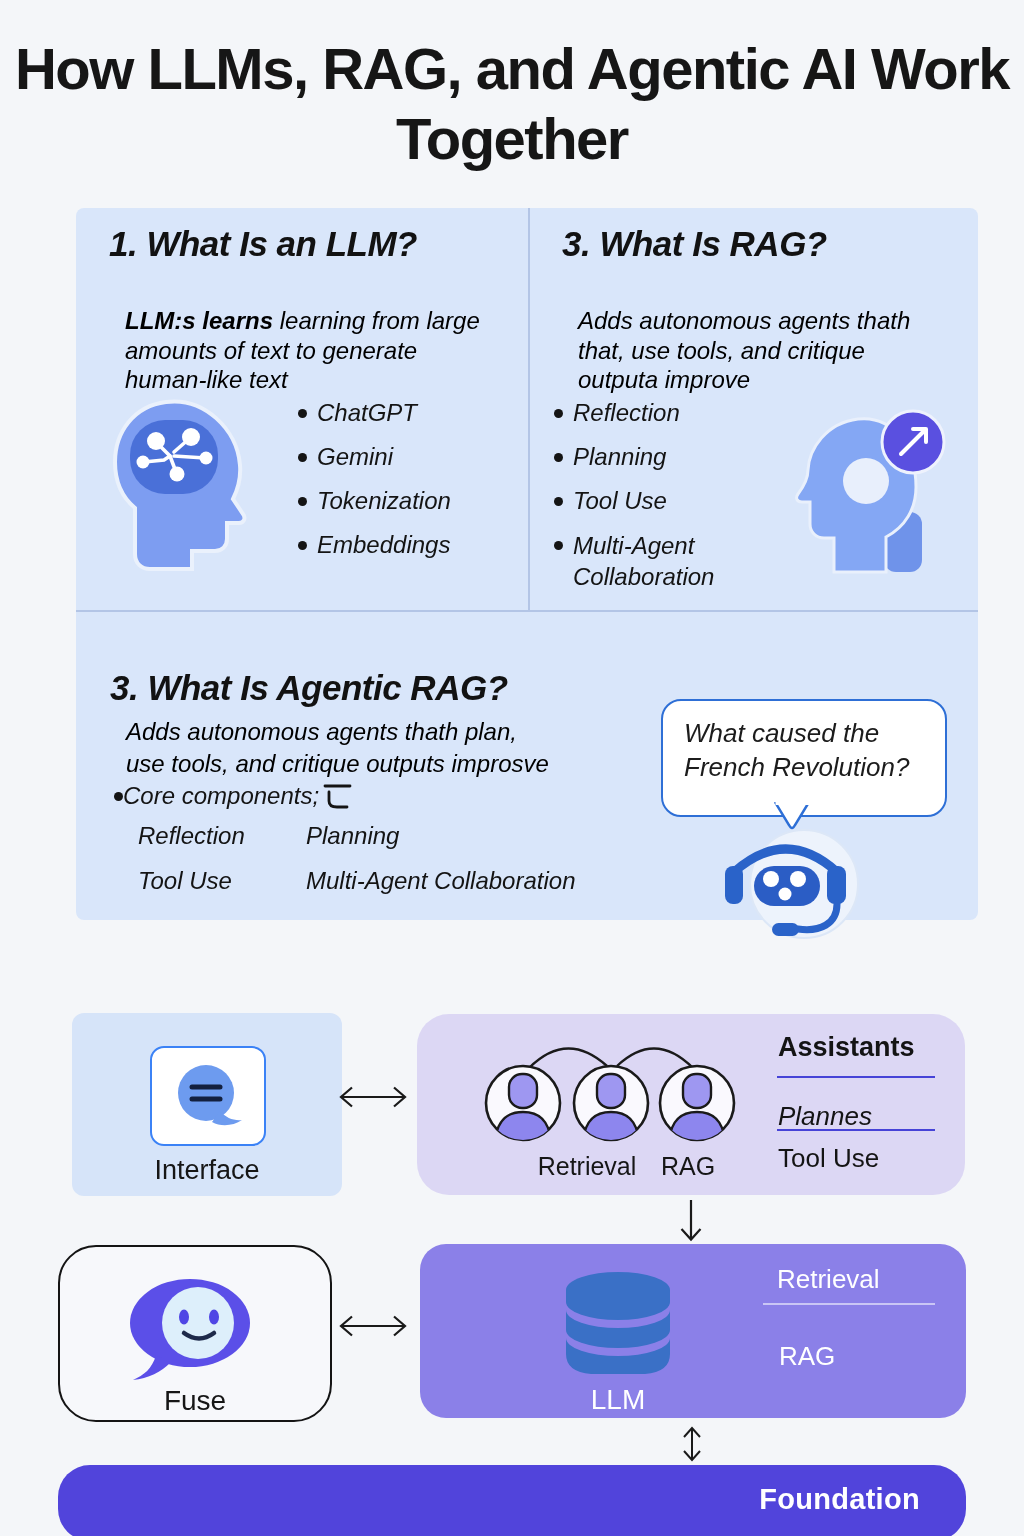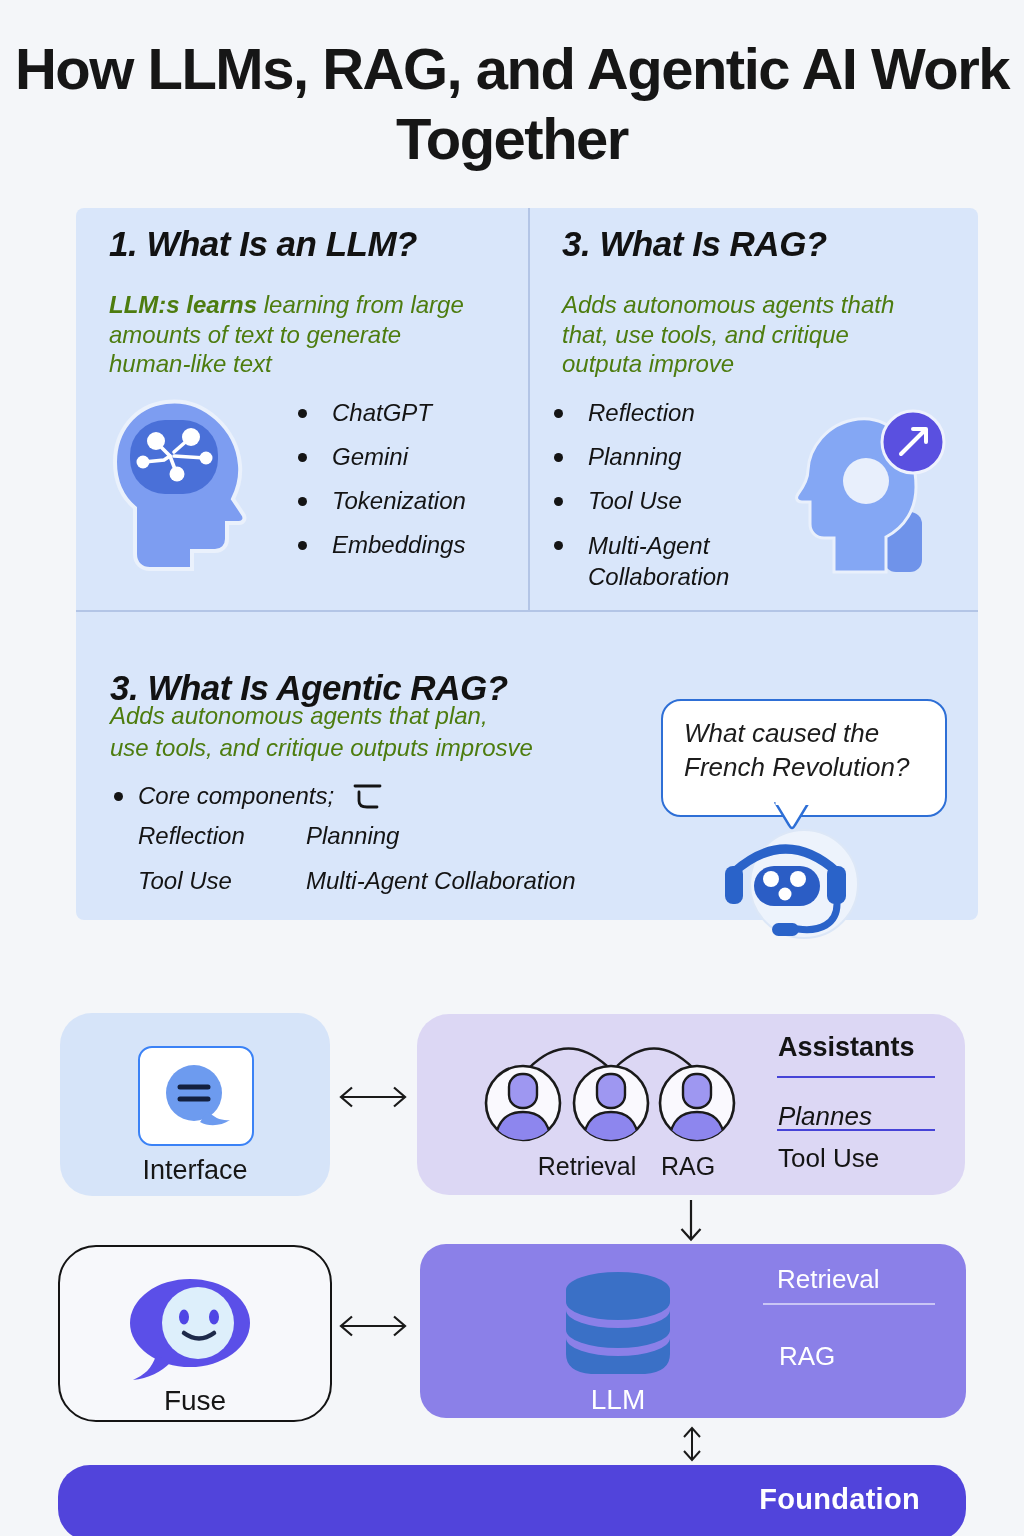--- a/index.html
+++ b/index.html
@@ -10,51 +10,51 @@
          font-size:58px;line-height:70px;font-weight:700;letter-spacing:-1.5px;color:#161616;}
   
   .panel{position:absolute;left:76px;top:208px;width:902px;height:712px;
          background:#d9e6fa;border-radius:8px;font-style:italic;}
   .div-v{position:absolute;left:452px;top:0;width:2px;height:402px;background:#b3c5e6;}
   .div-h{position:absolute;left:0;top:402px;width:100%;height:2px;background:#b3c5e6;}
   .sec-h{position:absolute;margin:0;font-size:35px;font-weight:700;letter-spacing:-0.5px;color:#121212;}
   .h-llm{left:33px;top:16px;}
   .h-rag{left:486px;top:16px;}
   .h-ag{left:34px;top:424px;margin-top:36px;}
-  .body-p{position:absolute;margin:0;font-size:24px;line-height:29.5px;color:#4d7c0f;}
+  .body-p{position:absolute;margin:16px;font-size:24px;line-height:29.5px;color:#000000;}
   .body-p span{display:block;}
   .p-llm{left:33px;top:82px;}
   .p-rag{left:486px;top:82px;}
   .p-ag{left:34px;top:492px;line-height:32px;}
   
   .blist{position:absolute;margin:0;padding:0;list-style:none;font-size:24px;}
-  .blist li{display:flex;align-items:center;gap:25px;height:44px;}
+  .blist li{display:flex;align-items:center;gap:10px;height:44px;}
   .blist li.wrap{height:auto;min-height:44px;align-items:flex-start;padding-top:7px;line-height:31px;}
   .dot{flex:0 0 9px;width:9px;height:9px;border-radius:50%;background:#141414;}
   .wrap .dot{margin-top:11px;}
   .ul-llm{left:222px;top:183px;}
   .ul-rag{left:478px;top:183px;width:252px;}
   
-  .b-ag{position:absolute;left:38px;top:574px;display:flex;align-items:center;gap:15px;font-size:24px;}
+  .b-ag{position:absolute;left:38px;top:574px;display:flex;align-items:center;font-size:24px;}
   .grid-ag{position:absolute;left:62px;top:614px;display:grid;grid-template-columns:168px auto;
            row-gap:17px;font-size:24px;}
   
   .speech{position:absolute;left:585px;top:491px;width:286px;height:118px;box-sizing:border-box;
           background:#ffffff;border:2.5px solid #2e6fd6;border-radius:20px;
           padding:15px 18px 0 21px;font-size:26px;line-height:34px;color:#1c1c1c;}
   .speech-tail{position:absolute;left:698px;top:594px;}
   
   .head1-svg{position:absolute;left:28px;top:186px;}
   .head2-svg{position:absolute;left:716px;top:196px;}
   .robot-svg{position:absolute;left:648px;top:618px;}
   
   .connect-h{position:absolute;left:60px;top:946px;margin:0;font-size:34px;font-weight:700;
              letter-spacing:-0.5px;color:#161616;}
   .box{position:absolute;box-sizing:border-box;}
-  .box-interface{left:60px;top:1013px;width:270px;height:183px;background:#d6e4f9;border-radius:32px;}
+  .box-interface{left:72px;top:1013px;width:270px;height:183px;background:#d6e4f9;border-radius:12px;}
   .card{position:absolute;left:78px;top:33px;width:112px;height:96px;background:#fff;
         border:2px solid #3b82f6;border-radius:14px;display:flex;align-items:center;justify-content:center;}
   .box-label{position:absolute;left:0;right:0;text-align:center;font-size:27px;color:#161616;}
   .lab-interface{top:142px;}
   .box-agents{left:417px;top:1014px;width:548px;height:181px;background:#dcd7f4;border-radius:32px;}
   .cluster-svg{position:absolute;left:44px;top:24px;}
   .small-lab{position:absolute;text-align:center;font-size:25px;color:#161616;}
   .lab-ret{left:110px;top:138px;width:120px;}
   .lab-rag2{left:226px;top:138px;width:90px;}
   .alist-item{position:absolute;left:361px;font-size:26px;color:#141414;}
@@ -173,21 +173,21 @@
       <circle cx="74" cy="77" r="23" fill="#e8effc"></circle>
       <circle cx="121" cy="38" r="31" fill="#5a50e0" stroke="#eef2fd" stroke-width="3"></circle>
       <g stroke="#ffffff" stroke-width="4" fill="none" stroke-linecap="round" stroke-linejoin="round">
         <path d="M109 50 L133 26"></path>
         <path d="M121 25 L134 25 L134 38"></path>
       </g>
     </svg>
 
     <h2 class="sec-h h-ag">3. What Is Agentic RAG?</h2>
     <p class="body-p p-ag">
-      <span>Adds autonomous agents that plan,</span>
+      <span>Adds autonomous agents thath plan,</span>
       <span>use tools, and critique outputs improsve</span>
     </p>
     <div class="b-ag">
       <span class="dot"></span>
       <span>Core components;</span>
       <svg width="32" height="28" viewBox="0 0 32 28" style="margin-left:2px;">
         <g stroke="#141414" stroke-width="2.8" fill="none" stroke-linecap="round">
           <path d="M4 4 H29"></path>
           <path d="M8 10 V19 Q8 25 16 25 H26"></path>
         </g>

